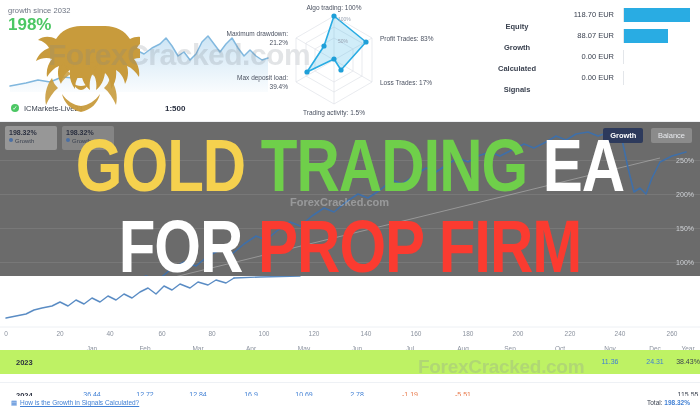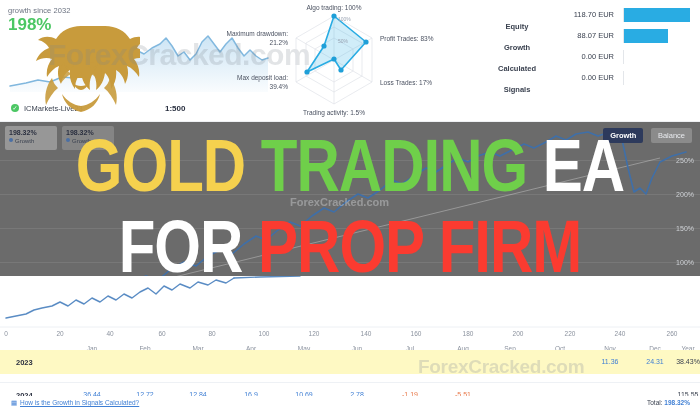--- a/index.html
+++ b/index.html
@@ -140,21 +140,21 @@
   #tail svg { display:block; }
 
   
   #axis-row { position:absolute; left:0; top:330px; width:700px; height:14px; }
   .x-tick { position:absolute; top:0; font-size:6.5px; color:#8b929e; transform:translateX(-50%); }
 
   #month-row { position:absolute; left:0; top:345px; width:700px; height:13px; }
   .m-lbl { position:absolute; top:0; font-size:6.5px; color:#8b929e; transform:translateX(-50%); }
 
   .tbl-row { position:absolute; left:0; width:700px; height:24px; }
-  #row-2023 { top:350px; background:#fef9c3; }
+  #row-2023 { top:350px; background:#bef264; }
   #row-2024 { top:382px; background:#ffffff; border-top:1px solid #eef1f5; }
   .yr-lbl { position:absolute; left:16px; top:8px; font-size:7.5px; font-weight:bold; color:#2b3040; }
   .cell { position:absolute; top:8px; font-size:7px; transform:translateX(-50%); white-space:nowrap; }
   .cell.pos { color:#3f7fd4; }
   .cell.neg { color:#e8794a; }
   .cell.yr  { color:#3b4250; }
 
   #footer { position:absolute; left:0; top:396px; width:700px; height:16px; background:#fff; }
   #foot-link { position:absolute; left:20px; top:3px; font-size:6.5px; color:#3f7fd4; }
   #foot-icon { position:absolute; left:11px; top:3px; font-size:6.5px; color:#3f7fd4; }

